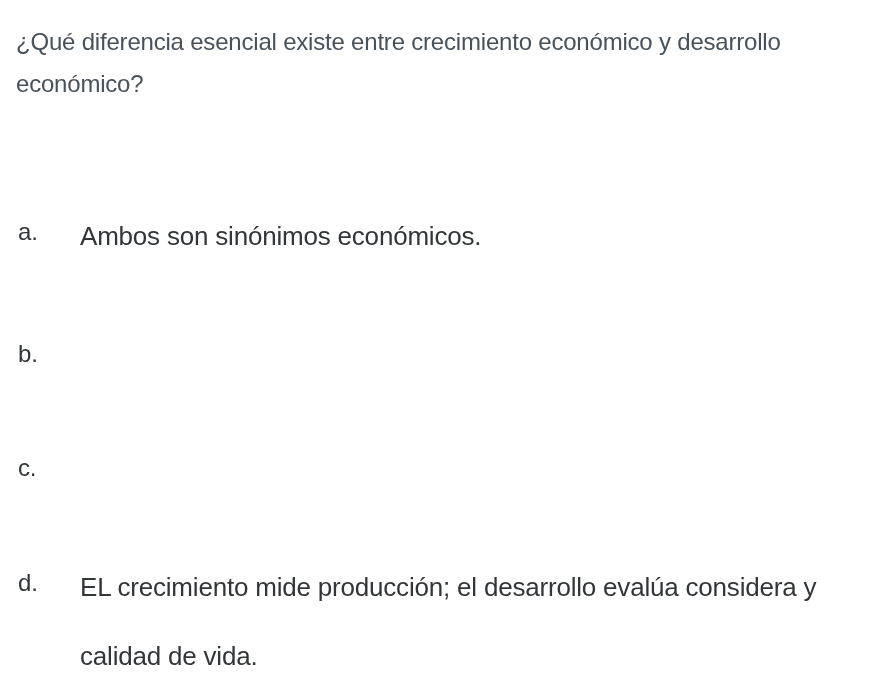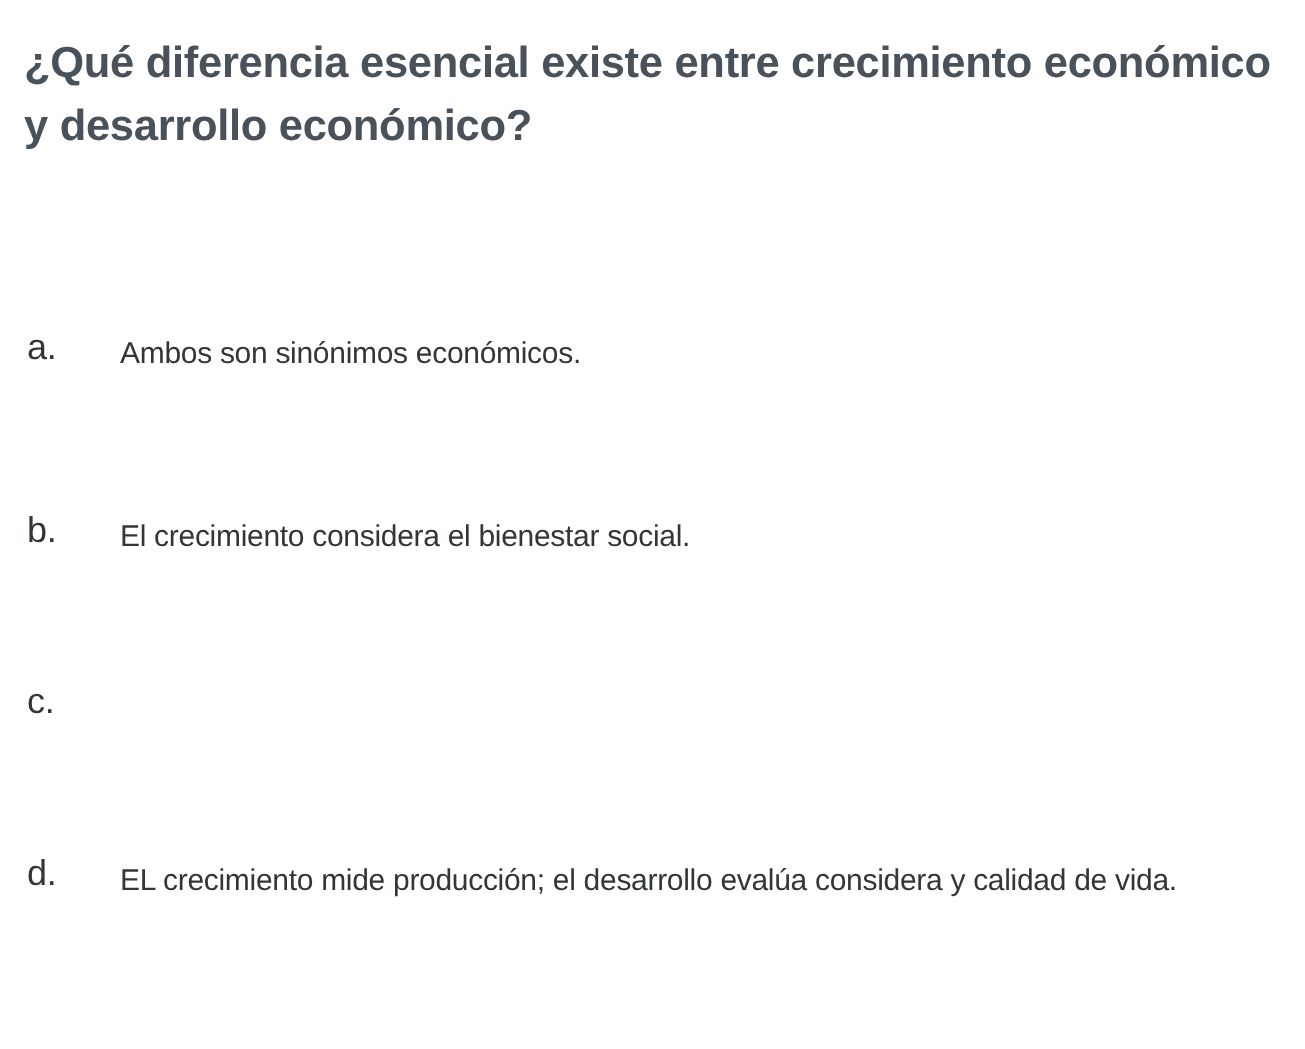--- a/index.html
+++ b/index.html
@@ -11,23 +11,23 @@
     background: #ffffff;
     overflow: hidden;
     font-family: "Liberation Sans", sans-serif;
     letter-spacing: -0.2px;
   }
   .question-text {
     position: absolute;
     left: 16px;
     top: 21px;
     width: 854px;
-    font-size: 29px;
+    font-size: 24px;
     line-height: 42px;
-    font-weight: 700;
+    font-weight: 400;
     color: #49525a;
   }
   .answer-label {
     position: absolute;
     left: 16px;
     top: 115px;
     font-size: 26px;
     line-height: 30px;
     font-weight: 400;
     color: #49525a;
@@ -47,21 +47,21 @@
   .opt-label {
     width: 62px;
     flex-shrink: 0;
     font-size: 24px;
     line-height: 30px;
     margin-top: -5px;
     color: #333639;
   }
   .option-c .opt-label { width: 50px; }
   .opt-text {
-    font-size: 20px;
+    font-size: 26px;
     line-height: 69px;
     margin-top: -20px;
     max-width: 740px;
     color: #333639;
   }
 </style>
 </head>
 <body>
 
 <div id="canvas">
@@ -69,21 +69,20 @@
   <div class="question-text">¿Qué diferencia esencial existe entre crecimiento económico y desarrollo económico?</div>
 
 
   <div class="option option-a">
     <span class="opt-label">a.</span>
     <span class="opt-text">Ambos son sinónimos económicos.</span>
   </div>
 
   <div class="option option-b">
     <span class="opt-label">b.</span>
-    <span class="opt-text">El crecimiento considera el bienestar social.</span>
   </div>
 
   <div class="option option-c">
     <span class="opt-label">c.</span>
   </div>
 
   <div class="option option-d">
     <span class="opt-label">d.</span>
     <span class="opt-text">EL crecimiento mide producción; el desarrollo evalúa considera y calidad de vida.</span>
   </div>

